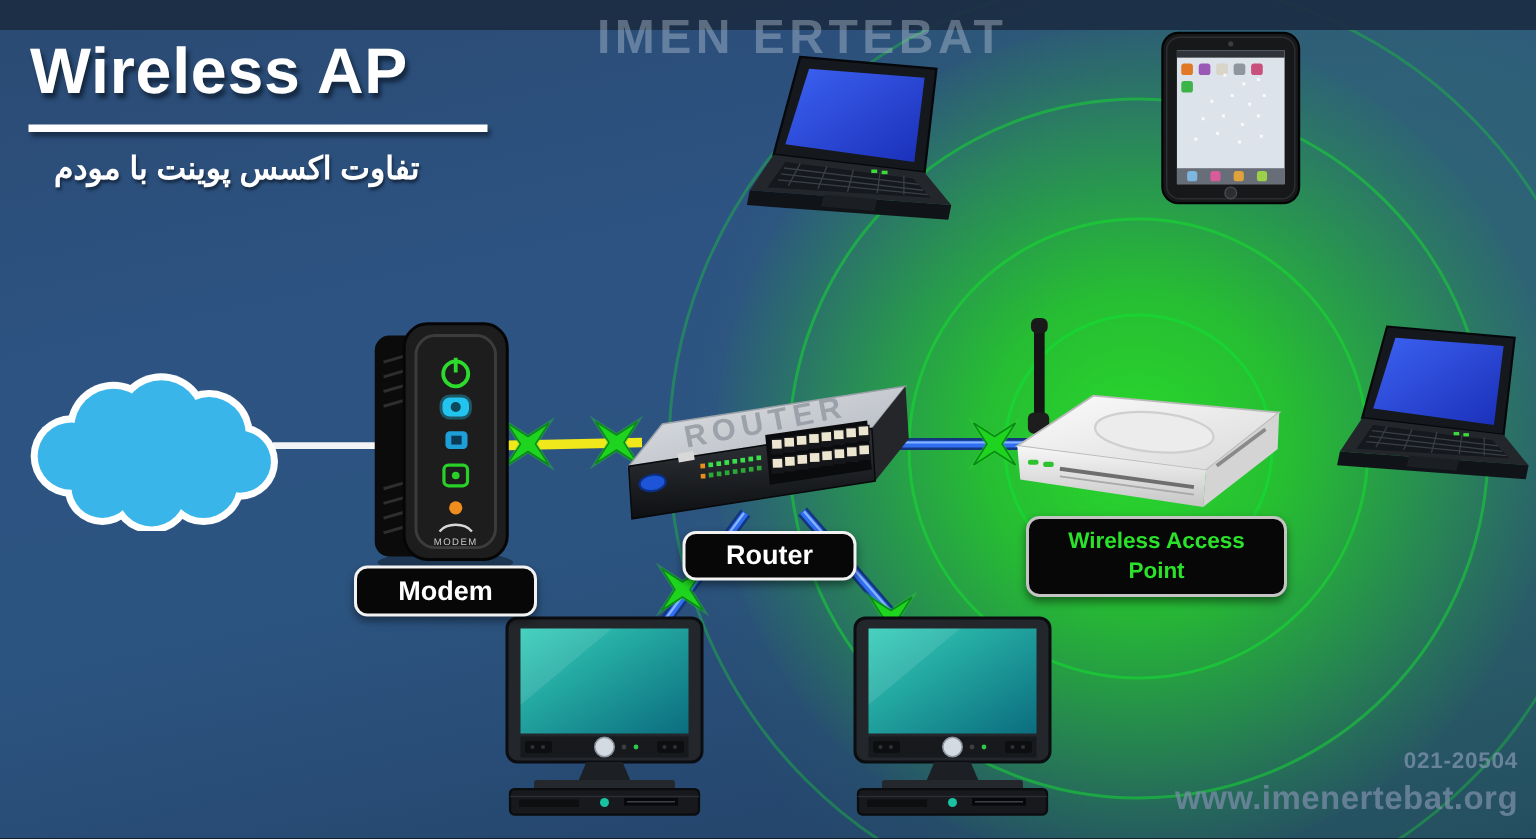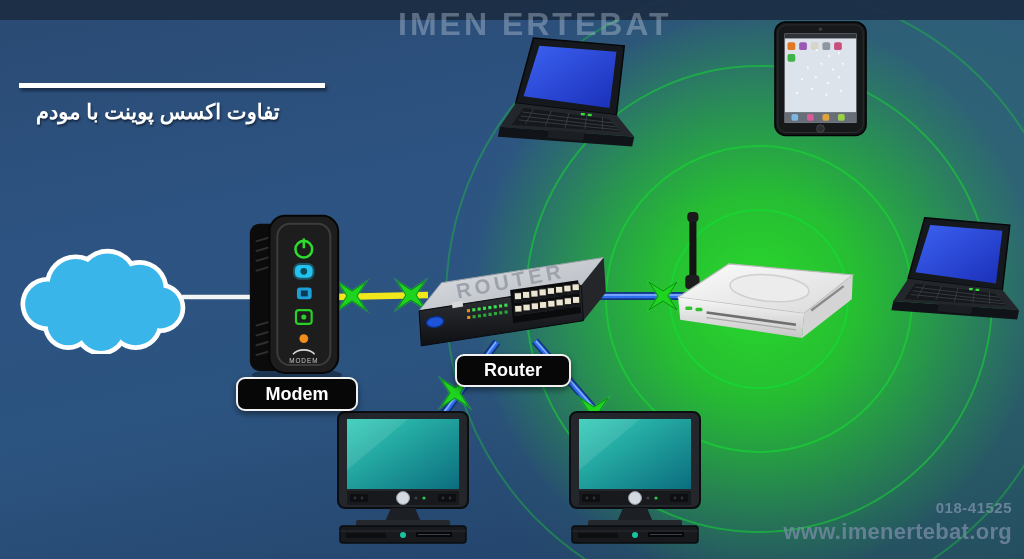--- a/index.html
+++ b/index.html
@@ -402,24 +402,29 @@
       <line x1="90" y1="124.5" x2="122" y2="124.5" stroke="#3c4046" stroke-width="1"></line>
     </svg>
   </div>
 
   <div class="label modem-label">
     <span>Modem</span>
   </div>
   <div class="label router-label">
     <span>Router</span>
   </div>
+  <div class="label ap-label">
+    <span>Wireless Access</span>
+    <span>Point</span>
+  </div>
 
   <div class="topbar"></div>
   <div class="watermark">IMEN ERTEBAT</div>
+  <div class="title">Wireless AP</div>
   <div class="underline"></div>
   <div class="subtitle" dir="rtl">تفاوت اکسس پوینت با مودم</div>
 
   <div class="footer">
-    <div class="phone">018-41525</div>
+    <div class="phone">021-20504</div>
     <div class="site">www.imenertebat.org</div>
   </div>
 
 </div>
 
 </body></html>

